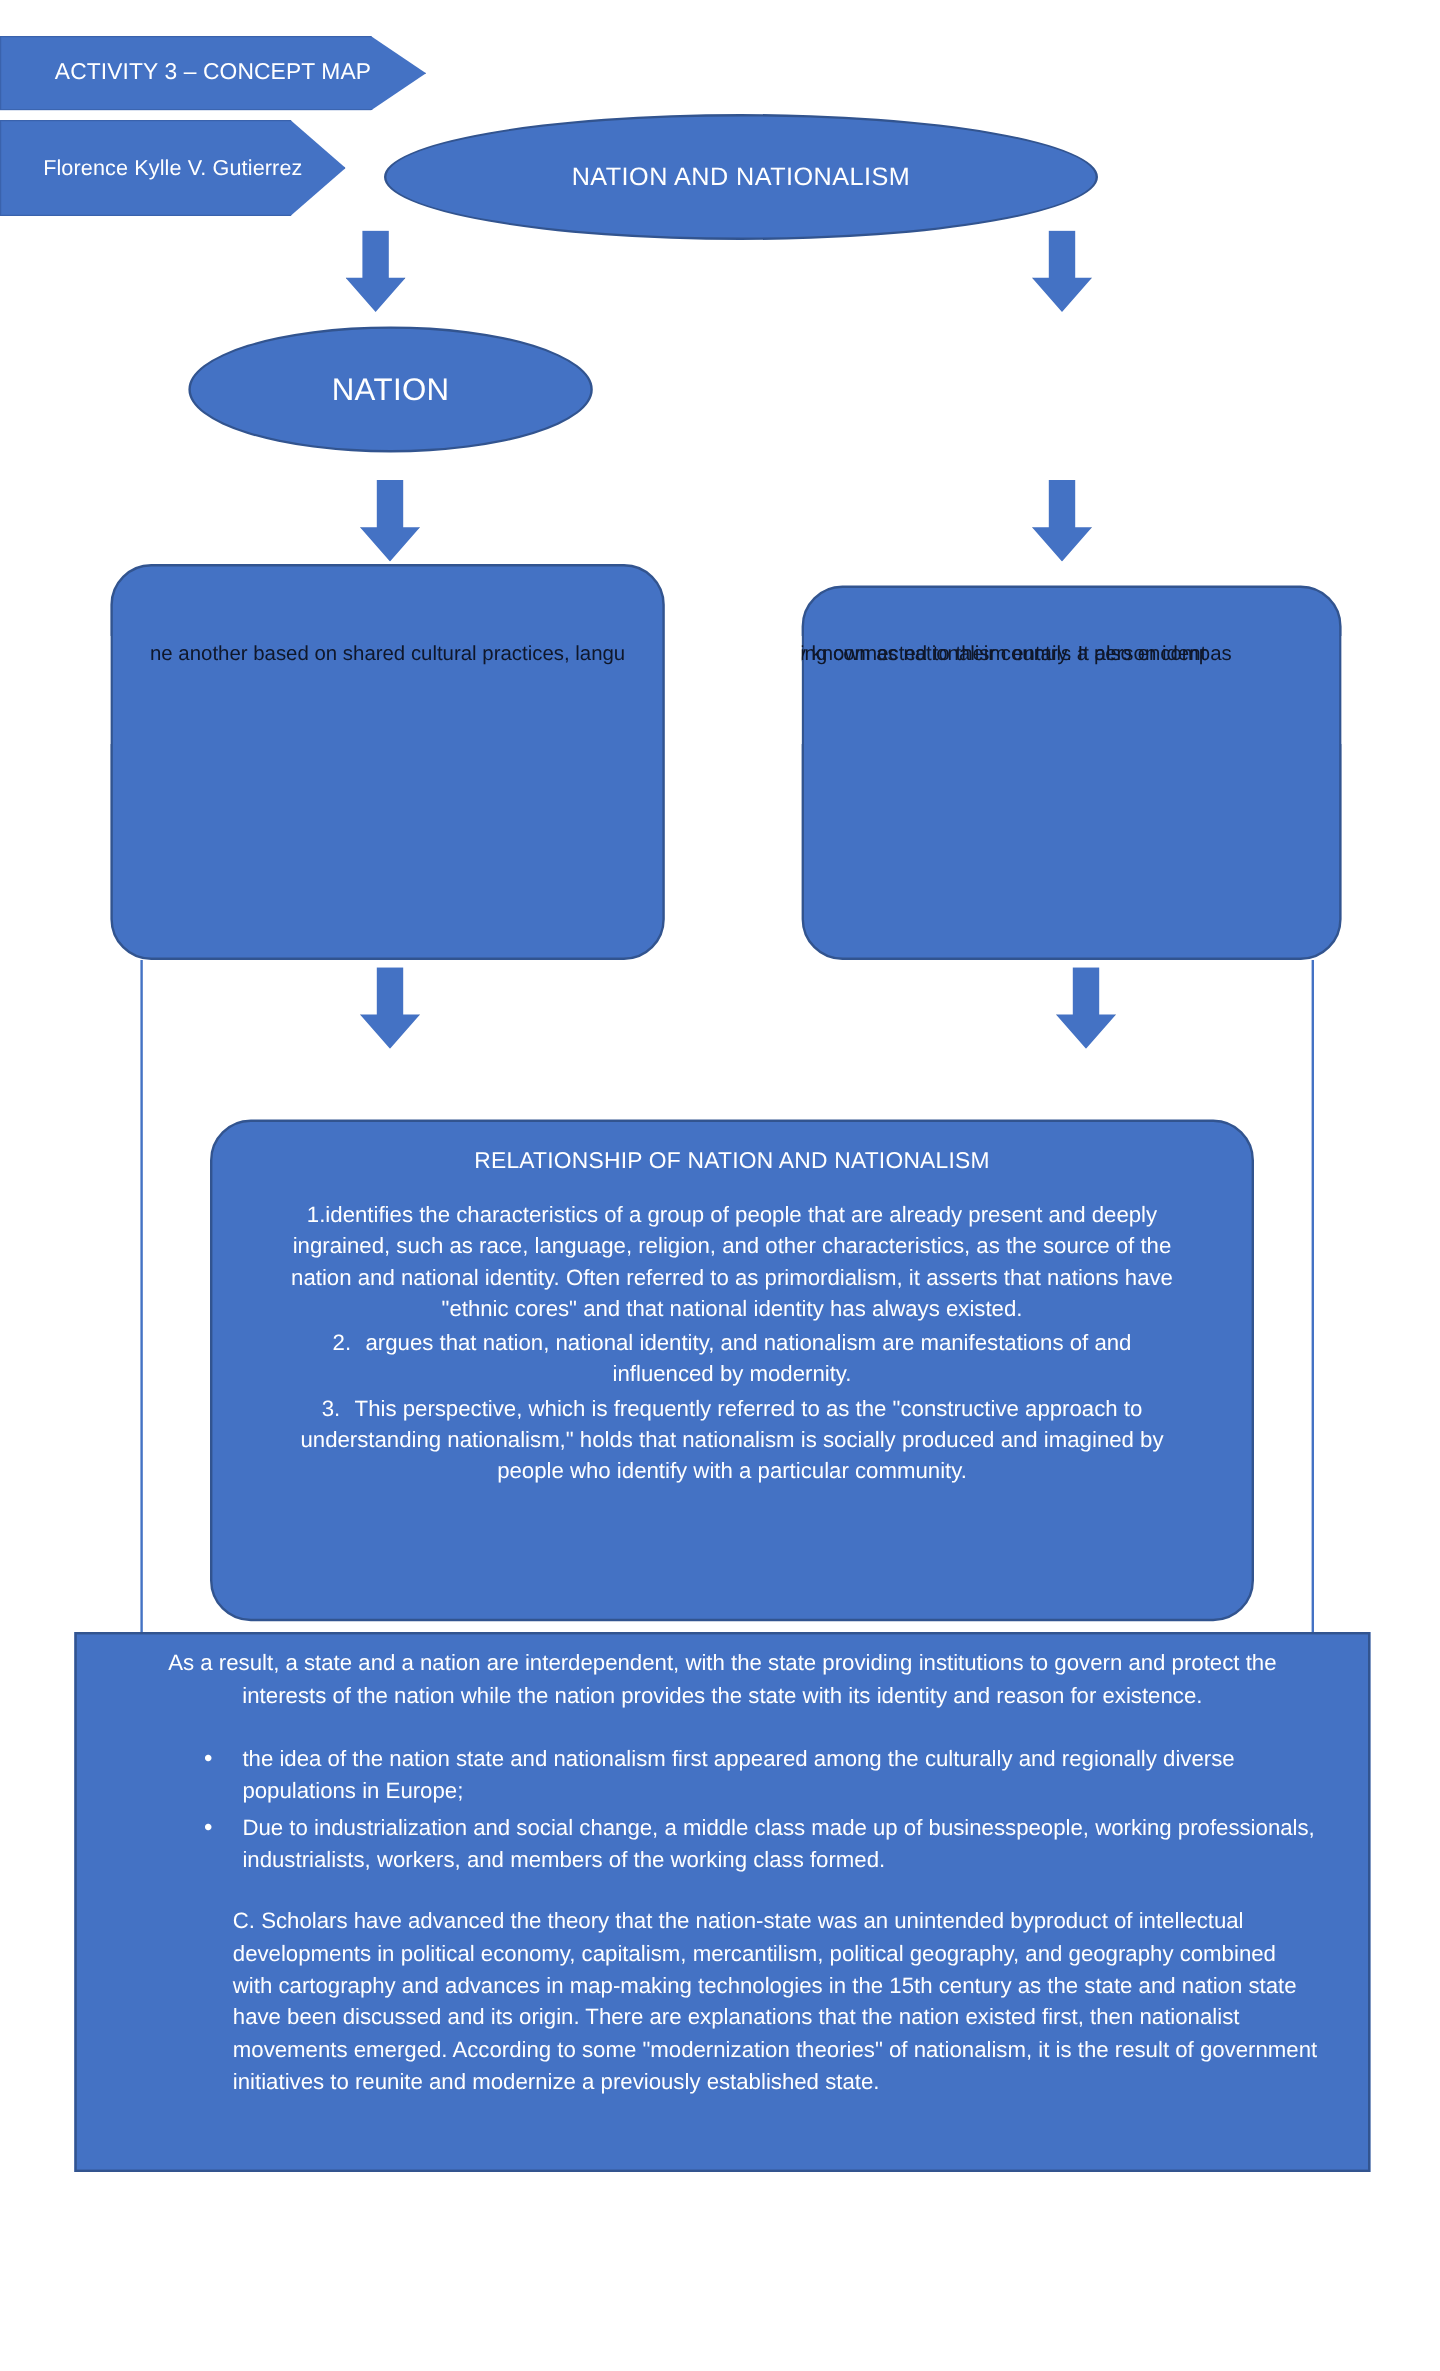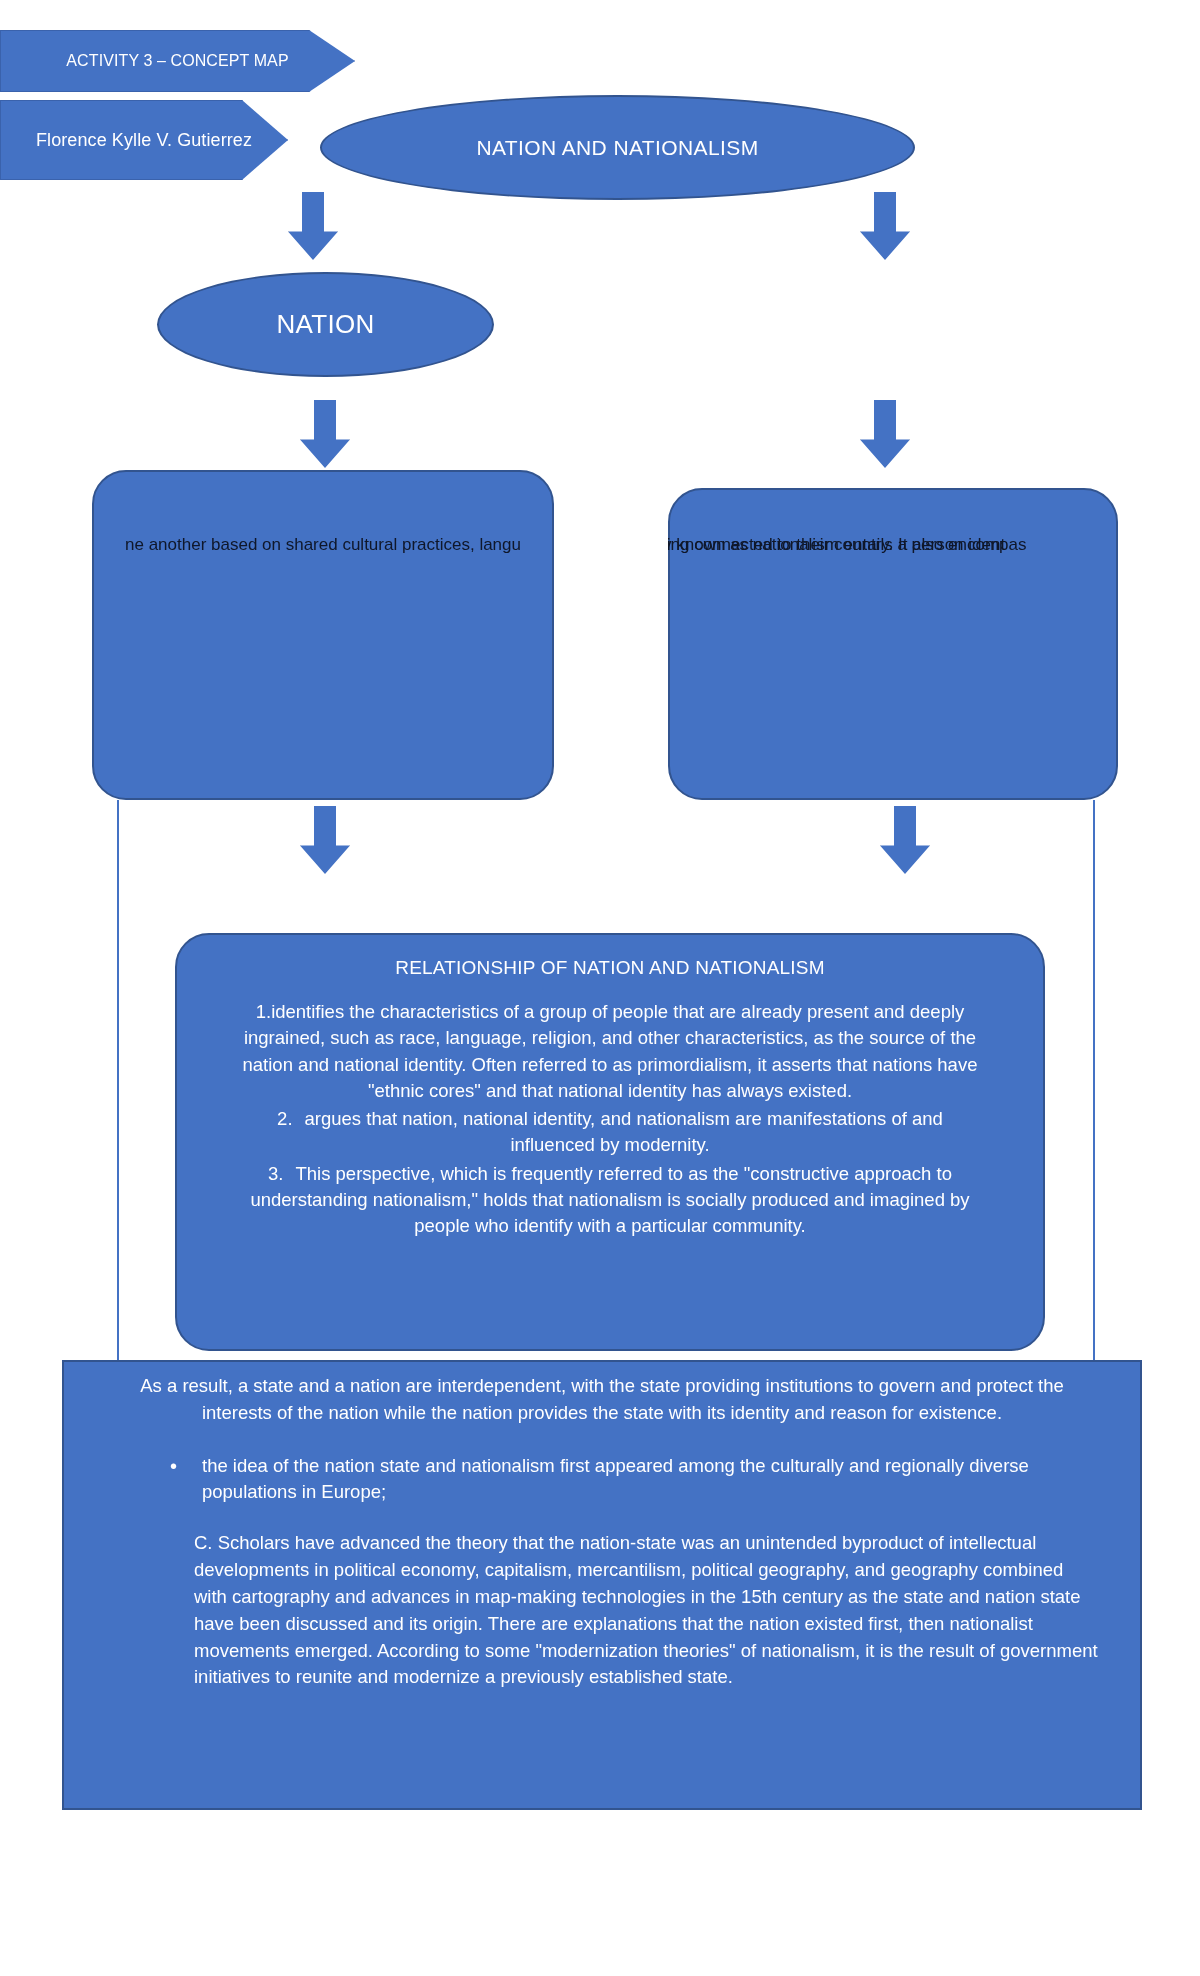--- a/index.html
+++ b/index.html
@@ -27,21 +27,21 @@
     align-items: center;
     justify-content: center;
     text-align: center;
   }
 
   
   .banner {
     background: #4472C4;
     border: 1px solid #3A62AC;
     clip-path: polygon(0 0, calc(100% - 46px) 0, 100% 50%, calc(100% - 46px) 100%, 0 100%);
-    font-size: 16px;
+    font-size: 19px;
     line-height: 1.35;
     letter-spacing: .1px;
   }
 
   
   .ellipse {
     background: #4472C4;
     border: 2px solid #32548F;
     border-radius: 50%;
   }
@@ -229,17 +229,18 @@
       <li>
         <span class="rel-num">3.</span><span style="margin-left:12px;">This perspective, which is frequently referred to as the "constructive approach to understanding nationalism," holds that nationalism is socially produced and imagined by people who identify with a particular community.</span>
       </li>
     </ul>
   </div>
 
   <div class="shape rect bottom-panel" style="left:62px; top:1360px; width:1080px; height:450px;">
     <div class="bottom-intro">As a result, a state and a nation are interdependent, with the state providing institutions to govern and protect the interests of the nation while the nation provides the state with its identity and reason for existence.</div>
     <ul class="bullets">
       <li>the idea of the nation state and nationalism first appeared among the culturally and regionally diverse populations in Europe;</li>
+      <li>Due to industrialization and social change, a middle class made up of businesspeople, working professionals, industrialists, workers, and members of the working class formed.</li>
     </ul>
     <div class="bottom-para">C. Scholars have advanced the theory that the nation-state was an unintended byproduct of intellectual developments in political economy, capitalism, mercantilism, political geography, and geography combined with cartography and advances in map-making technologies in the 15th century as the state and nation state have been discussed and its origin. There are explanations that the nation existed first, then nationalist movements emerged. According to some "modernization theories" of nationalism, it is the result of government initiatives to reunite and modernize a previously established state.</div>
   </div>
 
 </div>
 
 </body></html>

